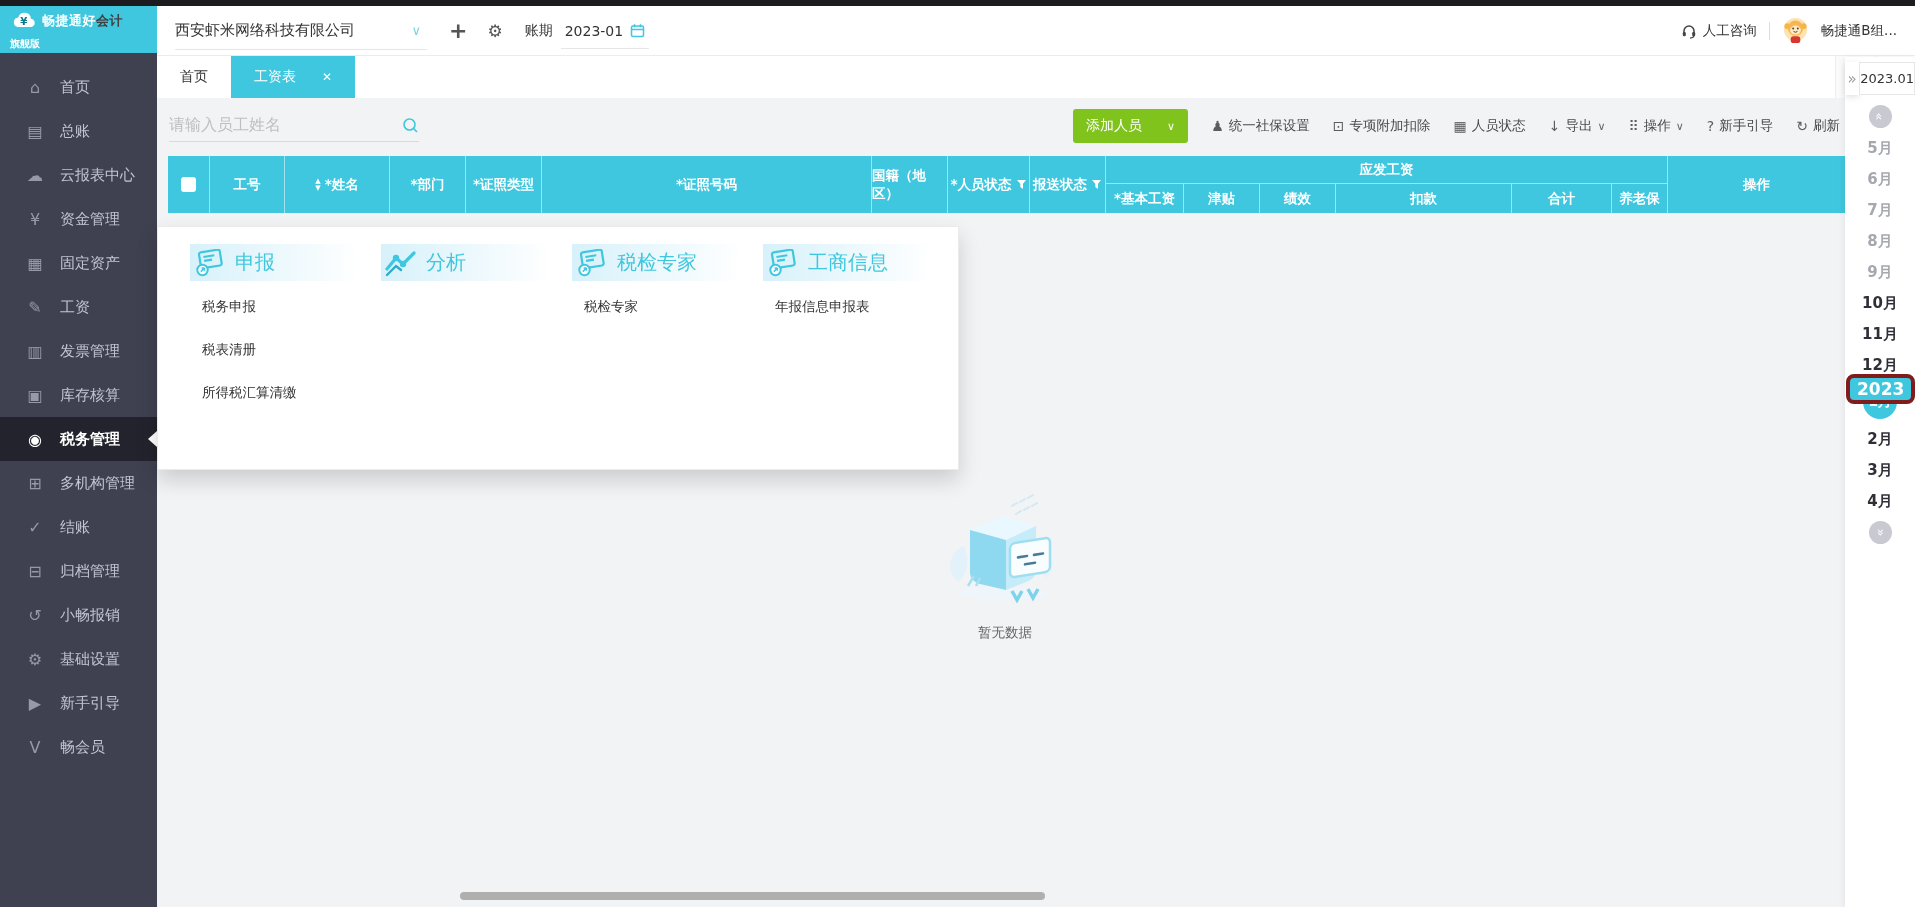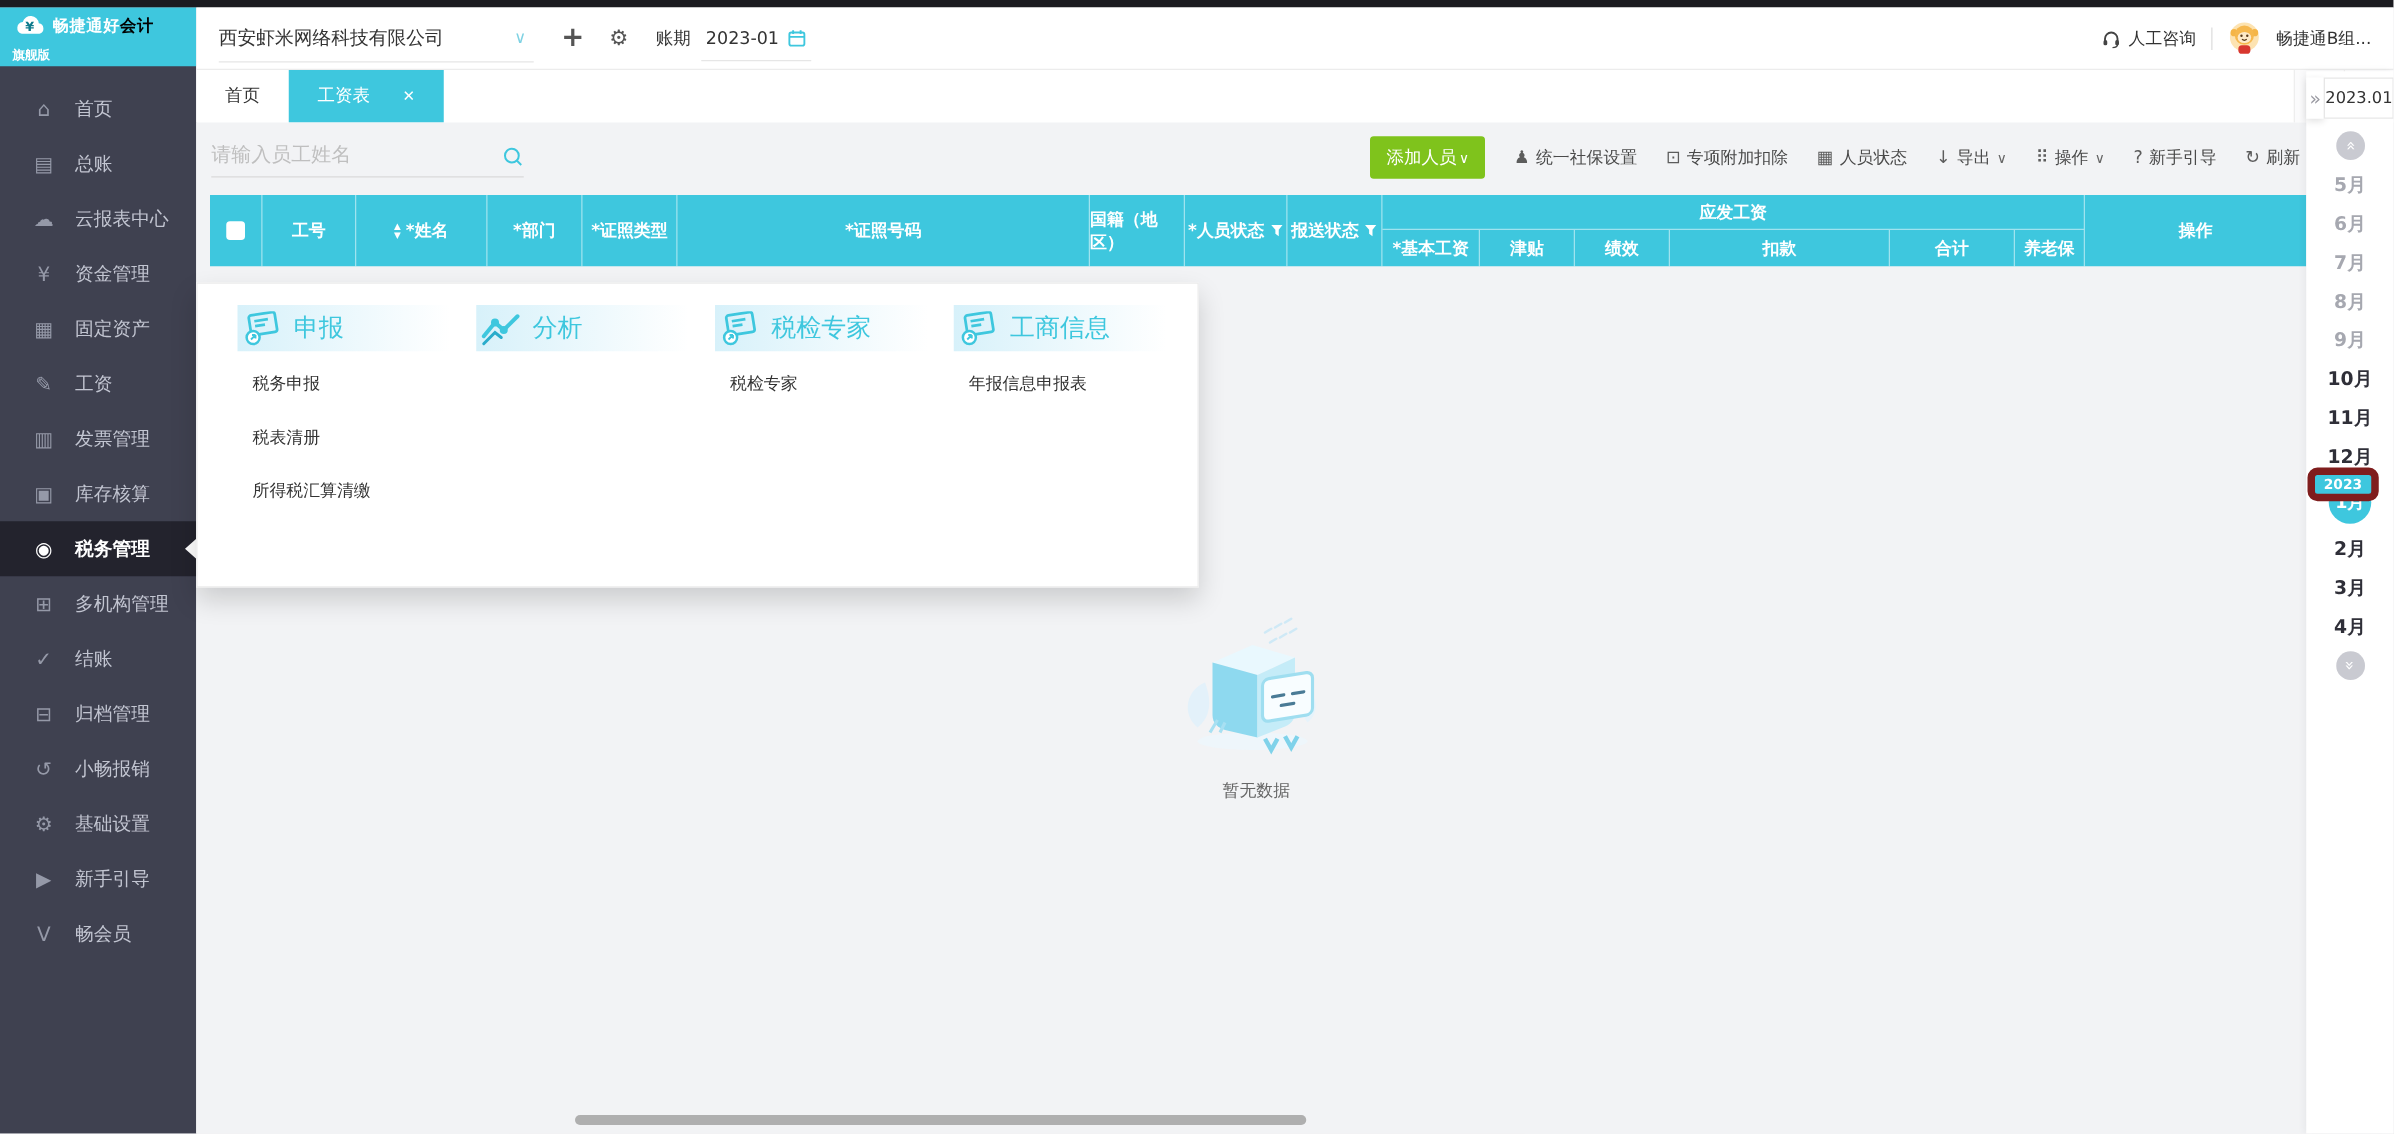--- a/index.html
+++ b/index.html
@@ -4,21 +4,21 @@
 <style>
   *{box-sizing:border-box;margin:0;padding:0}
   body{background:#ddd;font-family:"DejaVu Sans","Liberation Sans",sans-serif}
   .frame{position:relative;width:1915px;height:907px;background:#fff;overflow:hidden}
   .top-strip{position:absolute;left:0;top:0;width:100%;height:6px;background:#1b1b20}
   
   .sidebar{position:absolute;left:0;top:6px;width:157px;height:901px;background:#3f4150}
   .logo{height:47px;background:#3ec7de;padding:5px 0 0 10px;position:relative}
   .logo-row{display:flex;align-items:center;gap:4px}
   .logo-title{font-size:13px;font-weight:bold;color:#fff;letter-spacing:.5px;white-space:nowrap}
-  .logo-title .accent{color:#000000}
+  .logo-title .accent{color:#404040}
   .logo-badge{position:absolute;left:10px;bottom:2px;font-size:10px;font-weight:bold;color:#fff}
   .side-menu{padding-top:12px}
   .side-item{height:44px;display:flex;align-items:center;padding-left:25px;gap:15px;font-size:15px;color:#c2c5d1;cursor:pointer;position:relative}
   .side-item .s-ico{width:20px;text-align:center;font-size:16px;color:#9599a8;font-style:normal}
   .side-item.active{background:#23232d;color:#fff;font-weight:bold}
   .side-item.active .s-ico{color:#fff}
   .active-notch{position:absolute;right:0;top:50%;transform:translateY(-50%);width:0;height:0;
     border-top:8px solid transparent;border-bottom:8px solid transparent;border-right:9px solid #fff}
   
   .topbar{position:absolute;left:157px;top:6px;right:0;height:49px;background:#fff;display:flex;align-items:center;padding:0 18px}
@@ -39,21 +39,21 @@
   .tab-x{font-size:12px}
   .tab-tools{margin-left:auto;display:flex}
   .tool-box{width:40px;border-left:1px solid #eee;background:#fbfbfc;display:flex;align-items:center;justify-content:center;font-size:15px;color:#333;cursor:pointer}
   
   .content{position:absolute;left:157px;top:98px;right:0;bottom:0;background:#f2f3f5}
   .toolbar{position:absolute;left:12px;top:10px;right:75px;height:36px;display:flex;align-items:center}
   .search{width:250px;display:flex;align-items:center;justify-content:space-between;border-bottom:1px solid #dadada;padding-bottom:7px;margin-top:6px}
   .search input{border:none;outline:none;background:transparent;font-size:16px;color:#333;width:210px}
   .search input::placeholder{color:#bfbfbf}
   .actions{margin-left:auto;display:flex;align-items:center;gap:23px}
-  .add-btn{background:#7fc31c;color:#fff;font-size:14px;padding:8px 13px;border-radius:3px;display:flex;align-items:center;gap:2px;cursor:pointer}
+  .add-btn{background:#7fc31c;color:#fff;font-size:14px;padding:8px 13px;border-radius:3px;display:flex;align-items:center;gap:25px;cursor:pointer}
   .add-btn .dd{color:#fff}
   .tb-btn{display:flex;align-items:center;gap:5px;font-size:13.5px;color:#4a4a4a;cursor:pointer}
   .tb-ico{font-size:14px;color:#5c5c5c;font-style:normal}
   .dd{font-size:11px;color:#666}
   
   .thead{position:absolute;left:11px;top:58px;right:70px;height:57px;background:#3ec7de;display:flex;color:#fff;font-size:13.5px;font-weight:bold}
   .th{display:flex;align-items:center;justify-content:center;gap:4px;border-right:1px solid rgba(255,255,255,.5);height:100%}
   .cb-cell{width:42px;flex:none}
   .checkbox{width:15px;height:15px;background:#fff;border-radius:3px;cursor:pointer}
   .head-left{display:flex;height:100%}
@@ -82,21 +82,21 @@
   .period-box{flex:1;height:33px;background:#fff;border:1px solid #e7e7e7;display:flex;align-items:center;justify-content:center;font-size:13px;color:#333}
   .months-wrap{position:absolute;top:48px;left:0;right:0;display:flex;flex-direction:column;align-items:center;gap:9px}
   .m-btn{width:23px;height:23px;border-radius:50%;background:#c9cad1;color:#fff;display:flex;align-items:center;justify-content:center;cursor:pointer}
   .m-btn span{display:inline-block;font-size:13px;line-height:1}
   .m-up span{transform:rotate(90deg)}
   .m-down span{transform:rotate(-90deg)}
   .months{display:flex;flex-direction:column;align-items:center;gap:9px}
   .month{height:22px;display:flex;align-items:center;justify-content:center;font-size:15px;font-weight:bold;color:#2f2f38;cursor:pointer}
   .month.muted{color:#a6a8b0}
   .month.selected{width:34px;height:34px;border-radius:50%;background:#3ec7de;color:#fff;font-size:14px;position:relative}
-  .badge{position:absolute;left:-17px;top:-11px;background:#3ec7de;color:#fff;font-size:11px;font-weight:bold;padding:1px 7px;border-radius:8px;border:6px solid #7f1d1d;white-space:nowrap}
+  .badge{position:absolute;left:-17px;top:-11px;background:#3ec7de;color:#fff;font-size:17px;font-weight:bold;padding:1px 7px;border-radius:8px;border:4px solid #7f1d1d;white-space:nowrap}
   
   .hscroll{position:absolute;left:303px;bottom:7px;width:585px;height:8px;background:#afafaf;border-radius:4px;cursor:pointer}
 </style>
 </head>
 <body>
 
 <div class="frame">
   <div class="top-strip"></div>
 
   <div class="sidebar">

